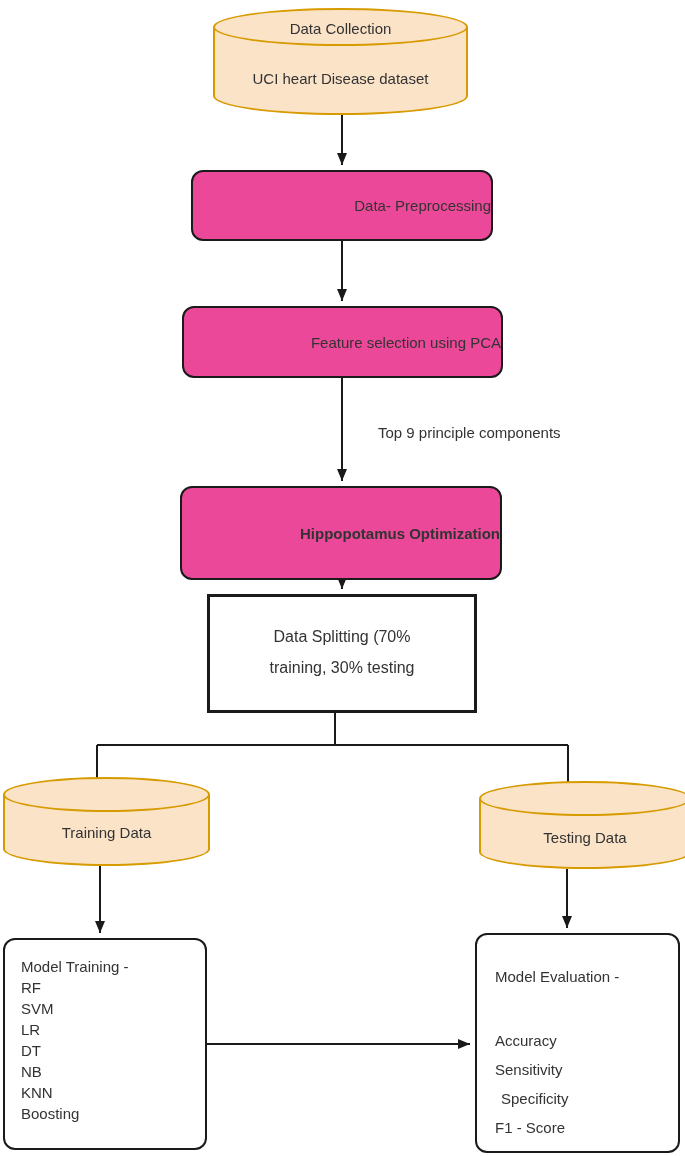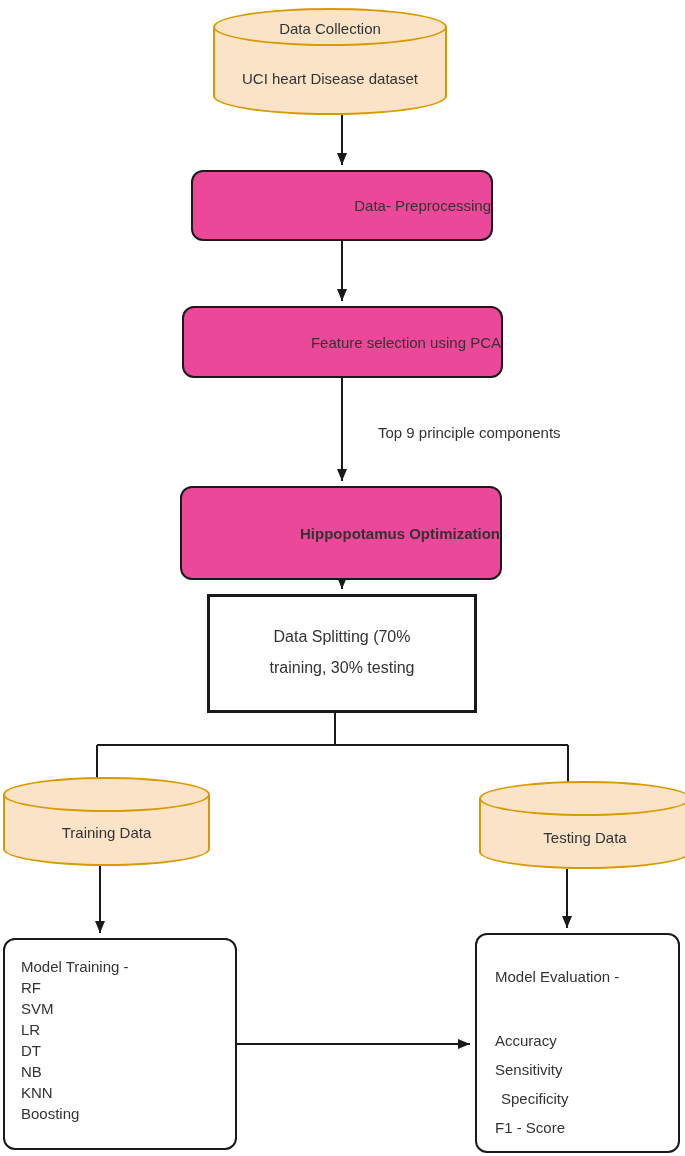--- a/index.html
+++ b/index.html
@@ -118,21 +118,21 @@
 
     <path d="M335,713 L335,745 M97,745 L568,745 M97,745 L97,779 M568,745 L568,783"></path>
 
     <path d="M100,866 L100,933" marker-end="url(#arrow)"></path>
 
     <path d="M567,869 L567,928" marker-end="url(#arrow)"></path>
 
     <path d="M207,1044 L470,1044" marker-end="url(#arrow)"></path>
   </svg>
 
-  <div class="node cylinder" style="left:213px; top:8px; width:234px; height:107px;">
+  <div class="node cylinder" style="left:213px; top:8px; width:255px; height:107px;">
     <div class="cyl-body" style="top:19px; border-radius:0 0 50% 50% / 0 0 19px 19px;"></div>
     <div class="cyl-top" style="height:38px;"></div>
     <div class="cyl-label" style="top:11px;">Data Collection</div>
     <div class="cyl-label" style="top:61px;">UCI heart Disease dataset</div>
   </div>
 
   <div class="node procbox" style="left:191px; top:170px; width:302px; height:71px;">
     <span>Data- Preprocessing</span>
   </div>
 
@@ -156,21 +156,21 @@
     <div class="cyl-top" style="height:35px;"></div>
     <div class="cyl-label" style="top:46px;">Training Data</div>
   </div>
 
   <div class="node cylinder" style="left:463px; top:781px; width:212px; height:88px;margin-left:16px;">
     <div class="cyl-body" style="top:17px; border-radius:0 0 50% 50% / 0 0 17px 17px;"></div>
     <div class="cyl-top" style="height:35px;"></div>
     <div class="cyl-label" style="top:47px;">Testing Data</div>
   </div>
 
-  <div class="node listbox" style="left:3px; top:938px; width:234px; height:212px; padding:16px 10px 0 16px;">
+  <div class="node listbox" style="left:3px; top:938px; width:204px; height:212px; padding:16px 10px 0 16px;">
     <div class="line">Model Training -</div>
     <div class="line">RF</div>
     <div class="line">SVM</div>
     <div class="line">LR</div>
     <div class="line">DT</div>
     <div class="line">NB</div>
     <div class="line">KNN</div>
     <div class="line">Boosting</div>
   </div>
 

